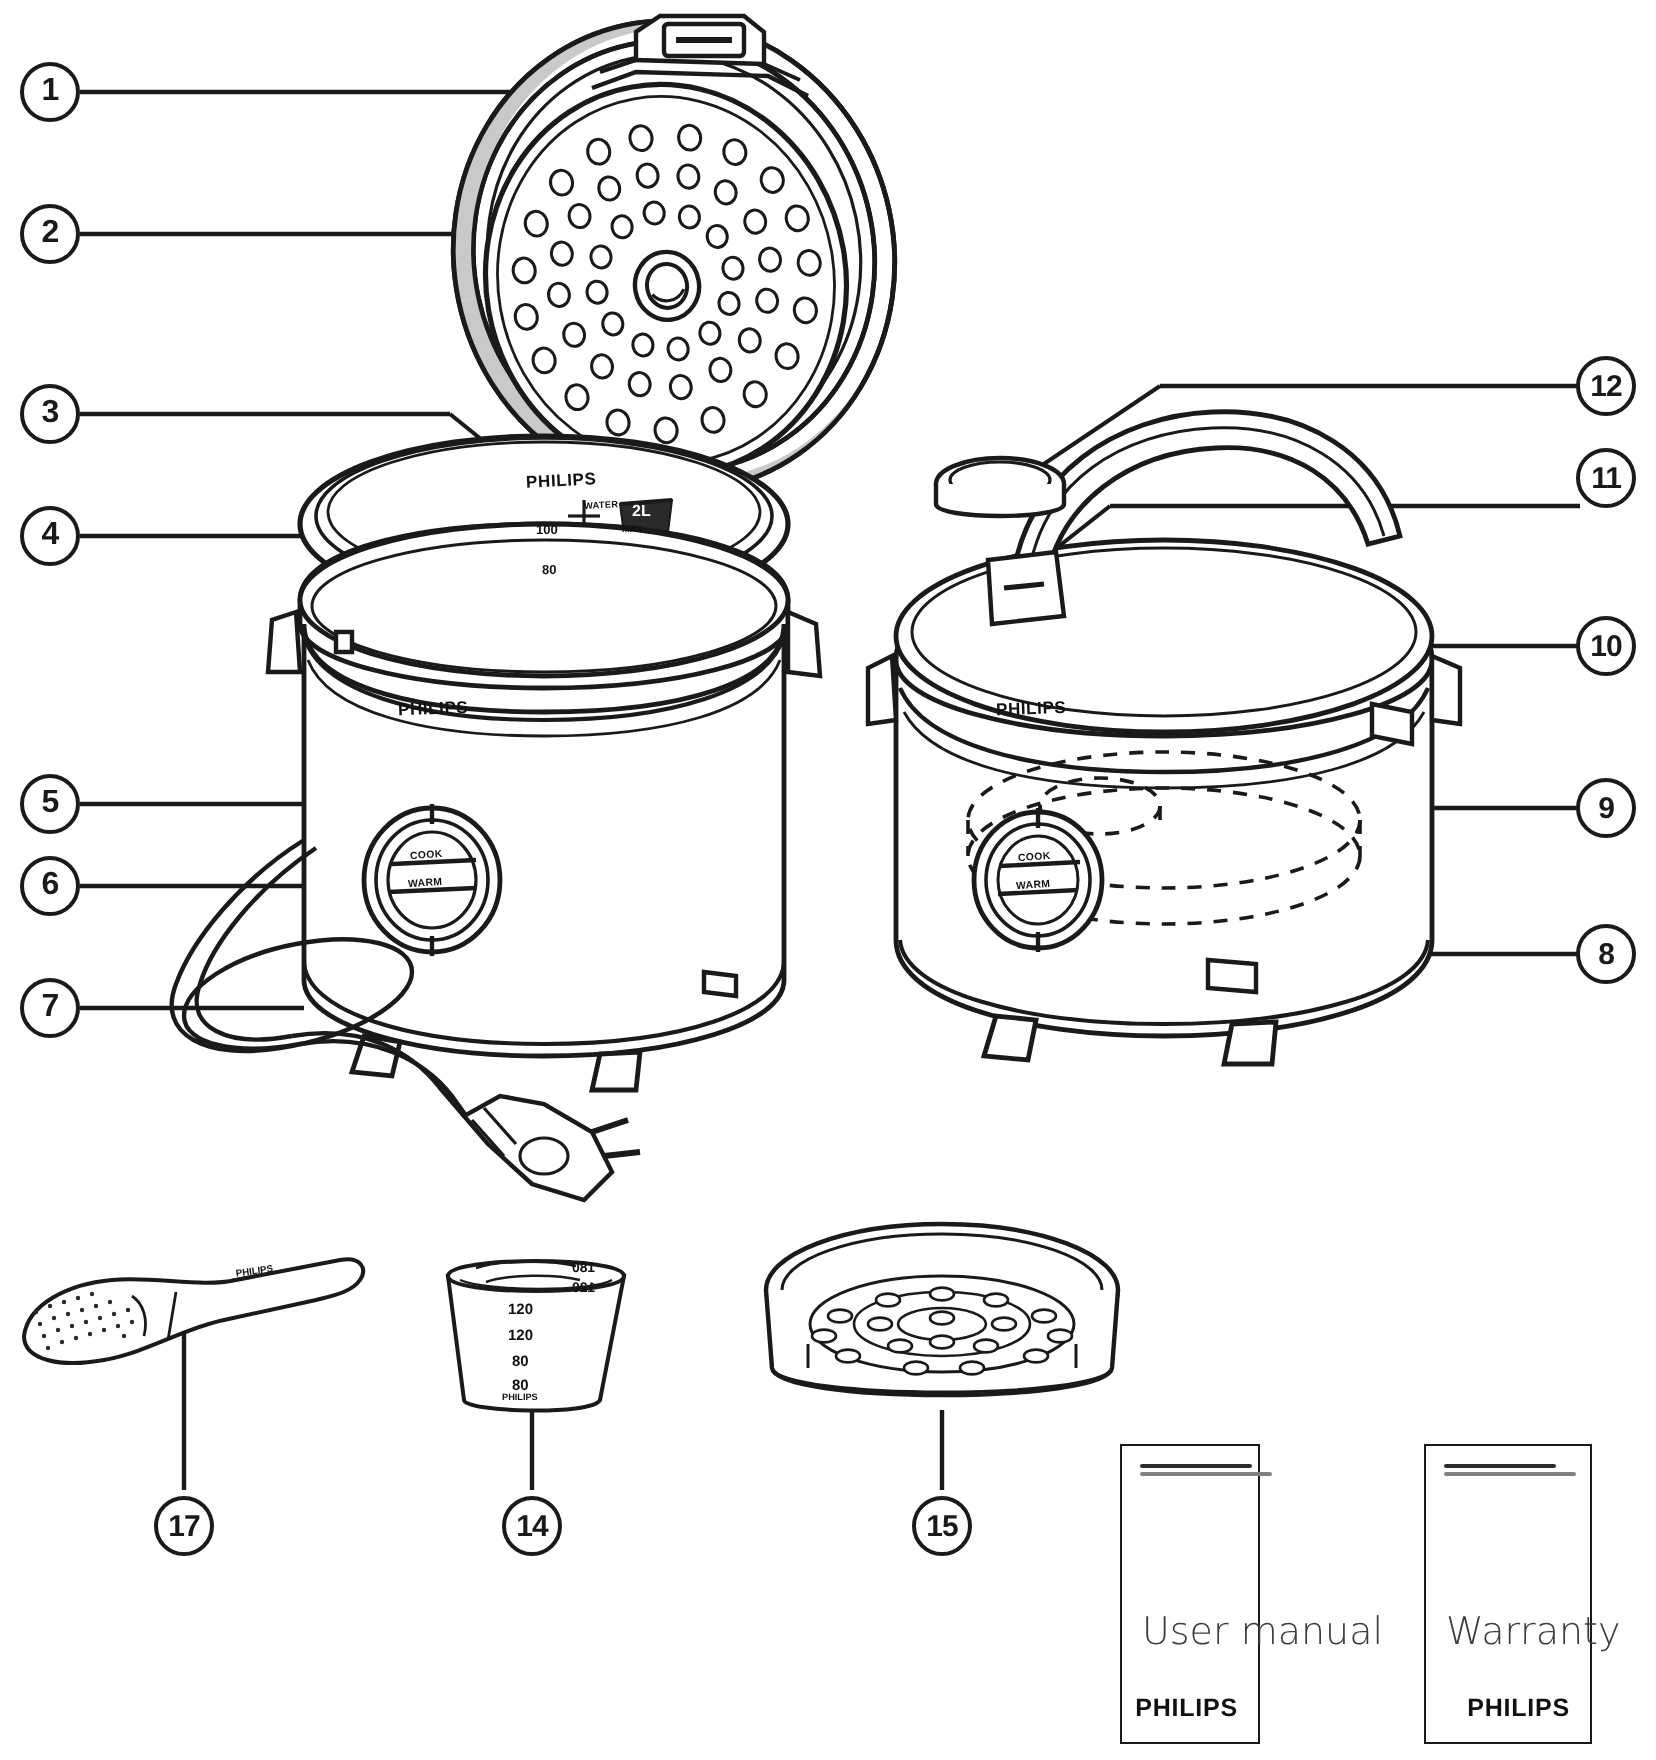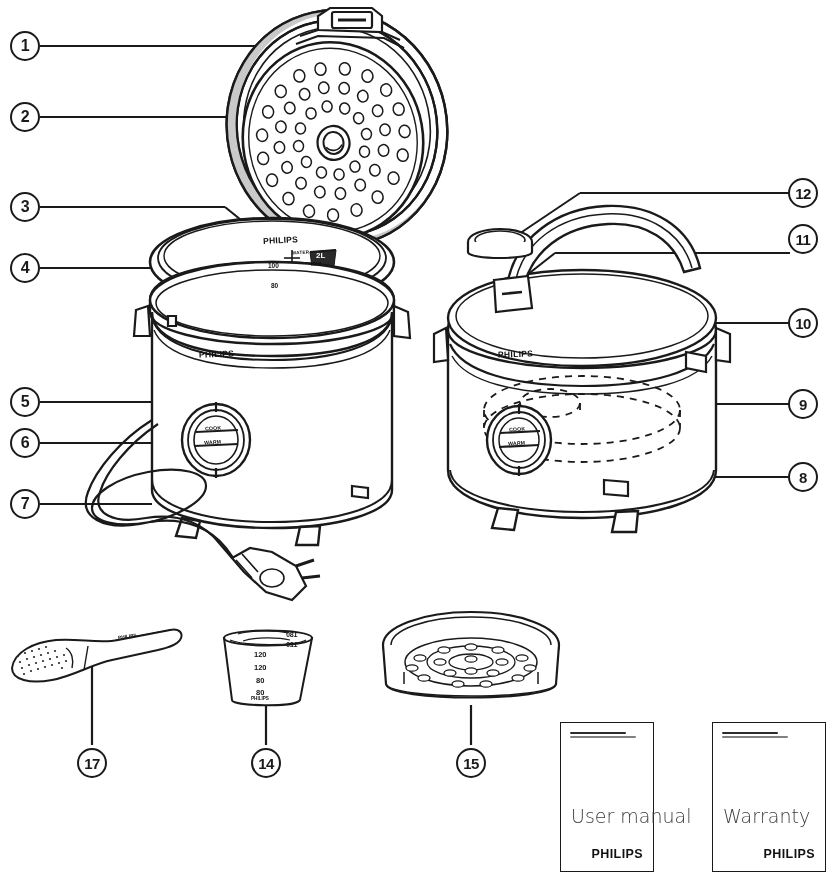--- a/index.html
+++ b/index.html
@@ -474,30 +474,30 @@
   <div class="callout wide" style="left:788px; top:462px;">8</div>
   <div class="callout wide" style="left:788px; top:389px;">9</div>
   <div class="callout wide" style="left:788px; top:308px;">10</div>
   <div class="callout wide" style="left:788px; top:224px;">11</div>
   <div class="callout wide" style="left:788px; top:178px;">12</div>
 
   <div class="callout wide" style="left:77px;  top:748px;">17</div>
   <div class="callout wide" style="left:251px; top:748px;">14</div>
   <div class="callout wide" style="left:456px; top:748px;">15</div>
 
-  <div class="doc" style="left:560px; top:722px; width:94px; height:150px;">
+  <div class="doc" style="left:560px; top:722px; width:70px; height:150px;">
     <div class="doc-head">
       <div class="ln a"></div>
       <div class="ln b"></div>
     </div>
     <div class="doc-title">User manual</div>
     <div class="doc-brand">PHILIPS</div>
   </div>
 
-  <div class="doc" style="left:712px; top:722px; width:114px; height:150px;">
+  <div class="doc" style="left:712px; top:722px; width:84px; height:150px;">
     <div class="doc-head">
       <div class="ln a"></div>
       <div class="ln b"></div>
     </div>
     <div class="doc-title">Warranty</div>
     <div class="doc-brand">PHILIPS</div>
   </div>
 
 </div>
 

